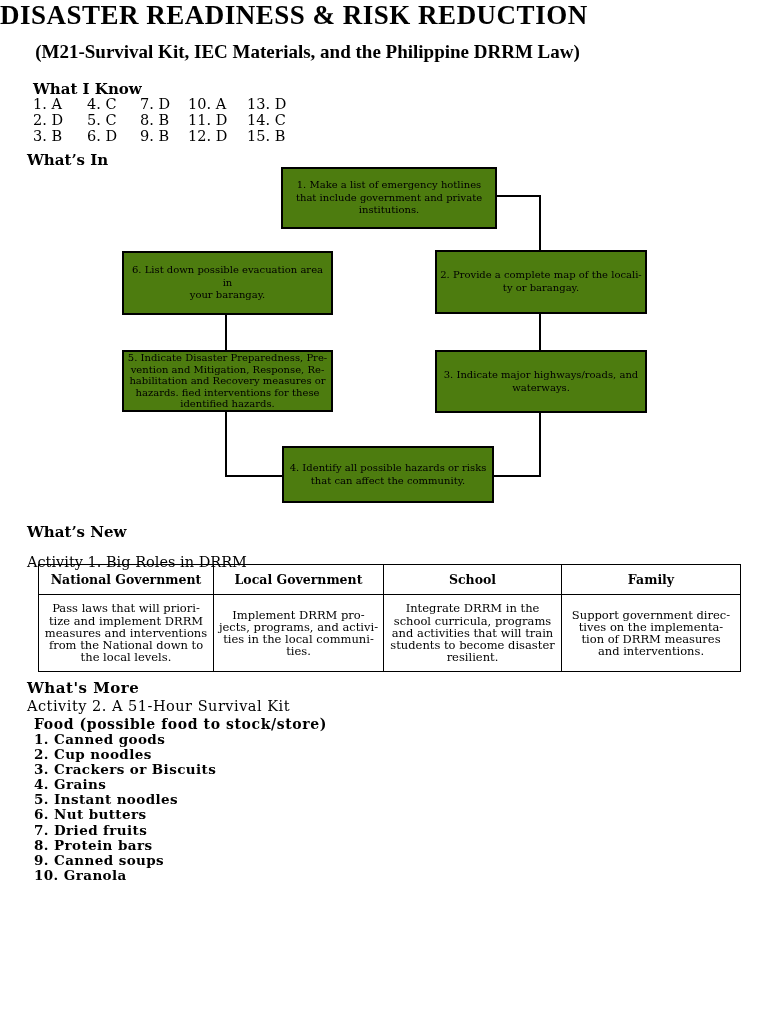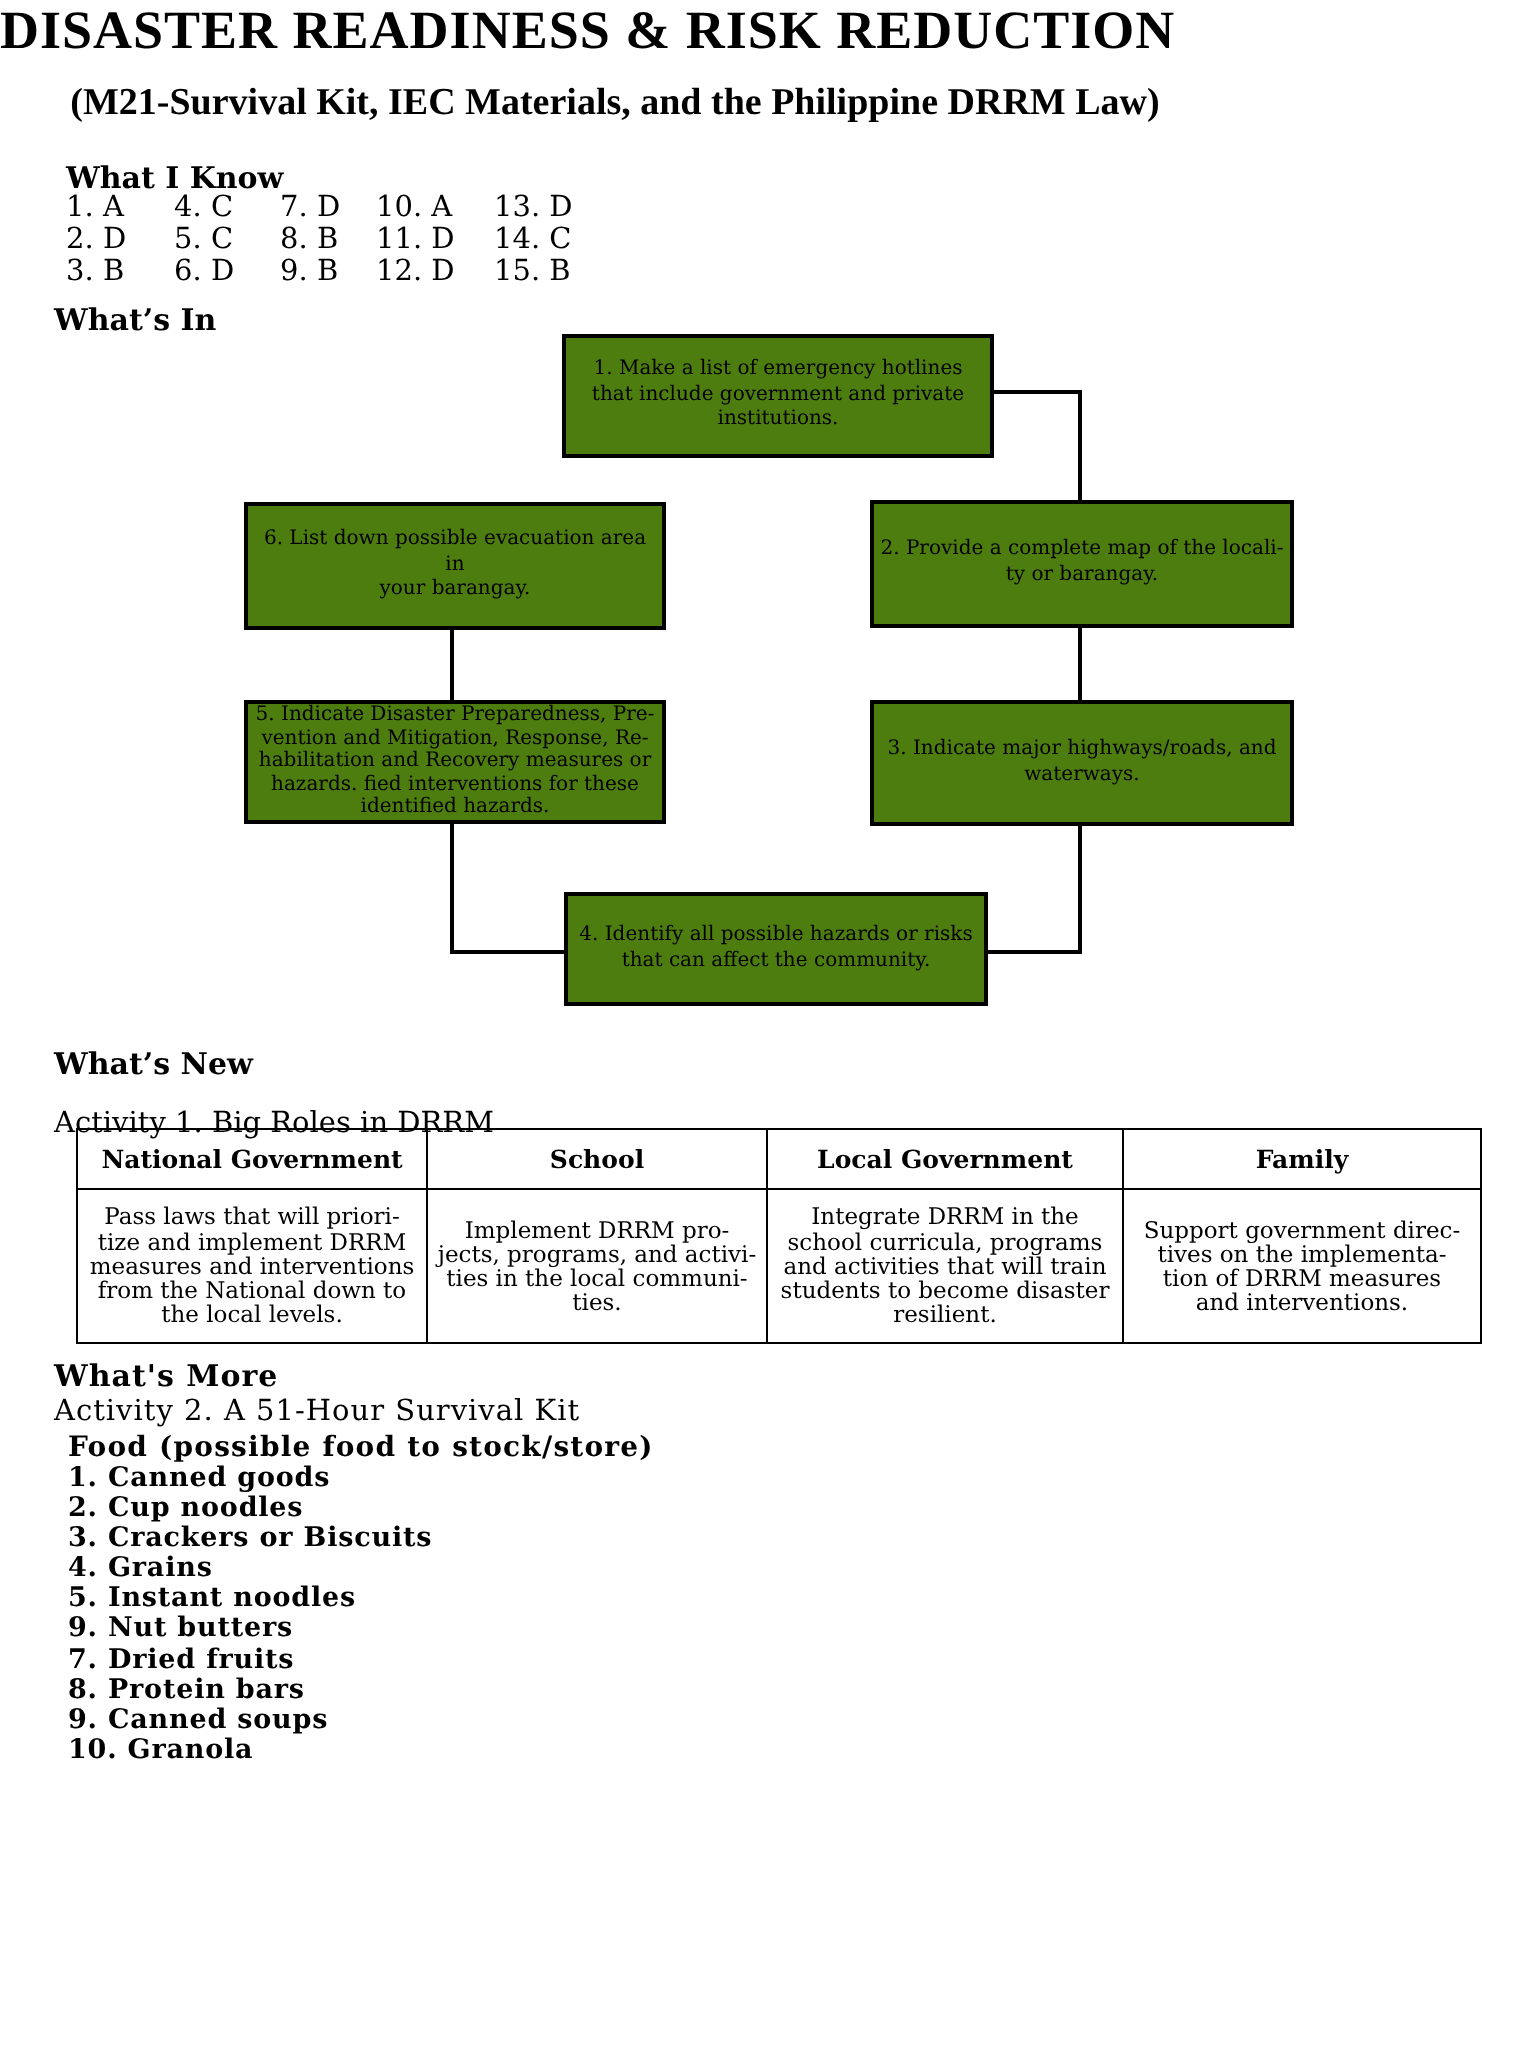--- a/index.html
+++ b/index.html
@@ -183,22 +183,22 @@
   <div class="fb fb3">3. Indicate major highways/roads, and
 waterways.</div>
   <div class="fb fb4">4. Identify all possible hazards or risks
 that can affect the community.</div>
 
   <div class="abs heading" style="left:27px; top:524px;">What’s New</div>
   <div class="abs subhead" style="left:27px; top:542px;margin-top:12px;">Activity 1. Big Roles in DRRM</div>
 
   <div class="abs roles-table">
     <div class="cell th first">National Government</div>
+    <div class="cell th">Local Government</div>
     <div class="cell th">School</div>
-    <div class="cell th">Local Government</div>
     <div class="cell th">Family</div>
     <div class="cell td first">Pass laws that will priori-
 tize and implement DRRM
 measures and interventions
 from the National down to
 the local levels.</div>
     <div class="cell td">Implement DRRM pro-
 jects, programs, and activi-
 ties in the local communi-
 ties.</div>
@@ -216,20 +216,20 @@
   <div class="abs heading wide" style="left:27px; top:680px;">What's More</div>
   <div class="abs subhead wide" style="left:27px; top:698px;">Activity 2. A 51-Hour Survival Kit</div>
   <div class="abs food-head">Food (possible food to stock/store)</div>
 
   <div class="abs food-list">
     <div class="item">1. Canned goods</div>
     <div class="item">2. Cup noodles</div>
     <div class="item">3. Crackers or Biscuits</div>
     <div class="item">4. Grains</div>
     <div class="item">5. Instant noodles</div>
-    <div class="item">9. Nut butters</div>
+    <div class="item">6. Nut butters</div>
     <div class="item">7. Dried fruits</div>
     <div class="item">8. Protein bars</div>
     <div class="item">9. Canned soups</div>
     <div class="item">10. Granola</div>
   </div>
 
 </div>
 
 </body></html>

